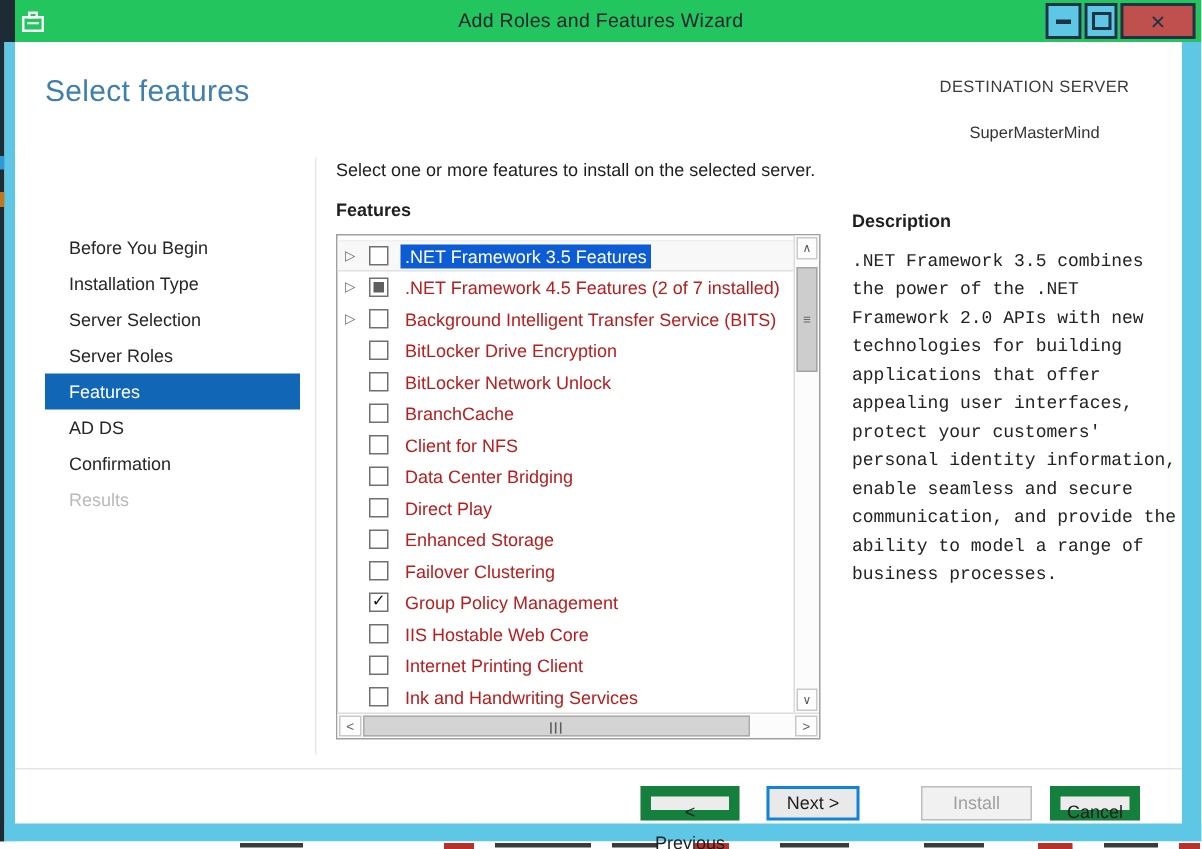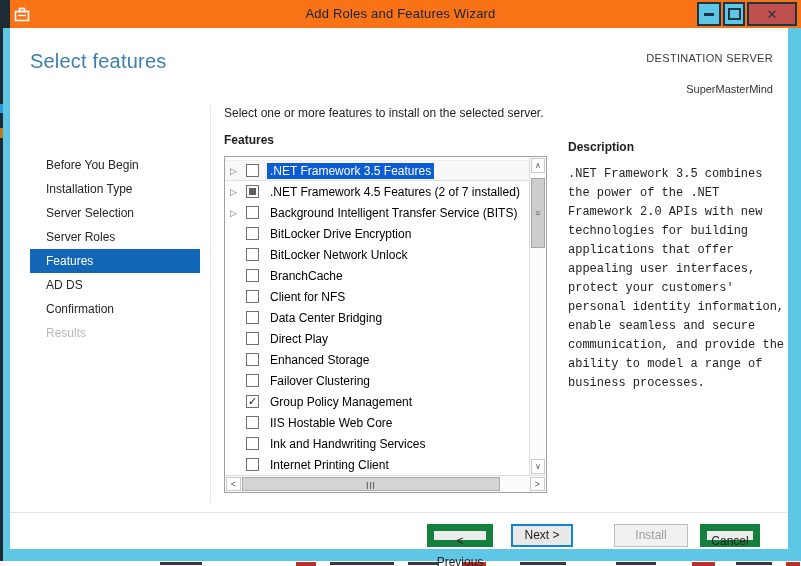--- a/index.html
+++ b/index.html
@@ -5,21 +5,21 @@
   html,body{margin:0;padding:0;}
   body{
     width:801px;height:566px;position:relative;overflow:hidden;
     background:#ffffff;
     font-family:"Liberation Sans","DejaVu Sans",sans-serif;
     -webkit-font-smoothing:antialiased;
   }
   
   .titlebar{
     position:absolute;left:0;top:0;width:801px;height:28px;
-    background:#f97316;text-align:center;
+    background:#22c55e;text-align:center;
   }
   .titlebar-title{
     line-height:28px;font-size:13px;color:#15242e;letter-spacing:.2px;
   }
   .corner-dark{position:absolute;left:0;top:0;width:10px;height:28px;background:#1d2b35;}
   .app-icon{position:absolute;left:14px;top:6px;width:17px;height:16px;}
   .win-buttons{position:absolute;top:2px;right:4px;display:flex;height:24px;}
   .win-btn{
     box-sizing:border-box;border:2px solid #1e3442;background:#5fc7e6;
     display:flex;align-items:center;justify-content:center;margin-left:2px;
@@ -37,21 +37,21 @@
   .frame-right{position:absolute;left:788px;top:28px;width:13px;height:533px;background:#5fc7e6;}
   .frame-bottom{position:absolute;left:3px;top:549px;width:798px;height:12px;background:#5fc7e6;}
   .bottom-sliver{position:absolute;left:0;top:561px;width:801px;height:5px;background:#fdfdfd;}
   .sliver-mark{position:absolute;top:1px;height:3px;background:#3a3a3a;}
   .sliver-red{position:absolute;top:1px;height:4px;background:#b8322c;}
   
   .page-title{
     position:absolute;left:30px;top:50px;
     font-size:20px;font-weight:300;color:#3e7fae;letter-spacing:.2px;
   }
-  .dest-block{position:absolute;right:28px;top:52px;text-align:right;}
+  .dest-block{position:absolute;right:48px;top:52px;text-align:center;}
   .dest-label{font-size:11px;color:#3a3a3a;letter-spacing:.3px;}
   .dest-server{font-size:11px;color:#333333;margin-top:19px;}
   
   .sidebar{position:absolute;left:30px;top:109px;width:170px;margin-top:44px;}
   .side-item{
     height:24px;line-height:24px;padding-left:16px;
     font-size:12px;color:#262626;cursor:default;
   }
   .side-item.selected{background:#1166b5;color:#ffffff;}
   .side-item.disabled{color:#b9b9b9;}
@@ -66,21 +66,21 @@
   .rows{position:absolute;left:0;top:0;width:304px;height:318px;overflow:hidden;padding-top:3px;box-sizing:border-box;}
   .row{height:21px;display:flex;align-items:center;}
   .row.selected{background:#f8f8f8;border-top:1px solid #efefef;border-bottom:1px solid #e2e2e2;height:19px;}
   .expander{width:16px;padding-left:5px;font-size:9px;color:#6f6f6f;flex:none;}
   .cbox{
     width:13px;height:13px;box-sizing:border-box;border:1px solid #707070;background:#ffffff;
     flex:none;margin-right:8px;display:flex;align-items:center;justify-content:center;
   }
   .cbox .inner{width:7px;height:7px;background:#5f5f5f;}
   .cbox .tick{font-size:11px;font-weight:bold;color:#111;line-height:1;margin-top:-1px;}
-  .row-label{font-size:12px;color:#000000;padding:1px 3px;white-space:nowrap;}
+  .row-label{font-size:12px;color:#b91c1c;padding:1px 3px;white-space:nowrap;}
   .row.selected .row-label{background:#0b5cd5;color:#ffffff;}
   
   .vscroll{
     position:absolute;right:0;top:0;width:17px;height:318px;
     box-sizing:border-box;border-left:1px solid #dcdcdc;background:#fcfcfc;
   }
   .sbtn{
     position:absolute;left:1px;width:14px;height:15px;box-sizing:border-box;
     border:1px solid #c9c9c9;background:#fdfdfd;color:#5a5a5a;
     font-size:8px;display:flex;align-items:center;justify-content:center;
@@ -257,26 +257,26 @@
         <span class="row-label">Group Policy Management</span>
       </div>
       <div class="row">
         <span class="expander"></span>
         <span class="cbox"></span>
         <span class="row-label">IIS Hostable Web Core</span>
       </div>
       <div class="row">
         <span class="expander"></span>
         <span class="cbox"></span>
+        <span class="row-label">Internet Printing Client</span>
+      </div>
+      <div class="row">
+        <span class="expander"></span>
+        <span class="cbox"></span>
         <span class="row-label">Ink and Handwriting Services</span>
-      </div>
-      <div class="row">
-        <span class="expander"></span>
-        <span class="cbox"></span>
-        <span class="row-label">Internet Printing Client</span>
       </div>
     </div>
   <div class="vscroll">
     <div class="sbtn up">
         <span>∧</span>
       </div>
     <div class="vthumb">
         <span>≡</span>
       </div>
     <div class="sbtn down">

